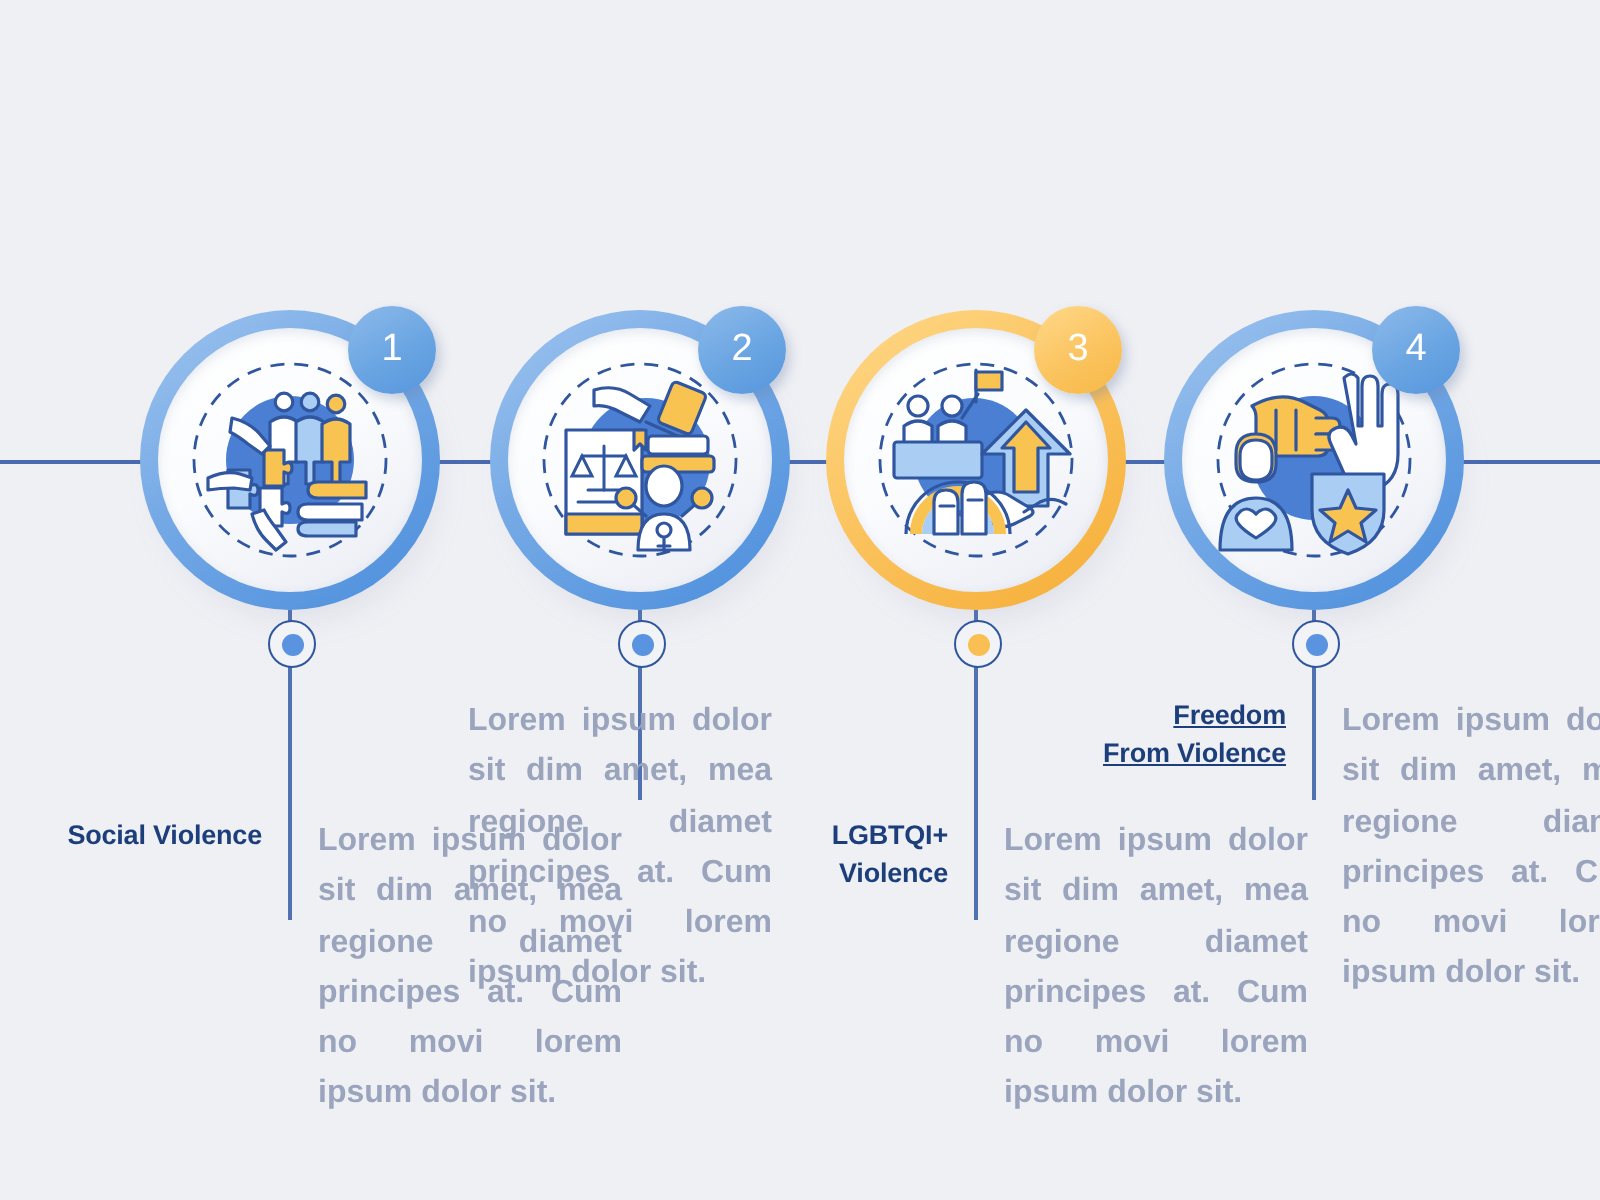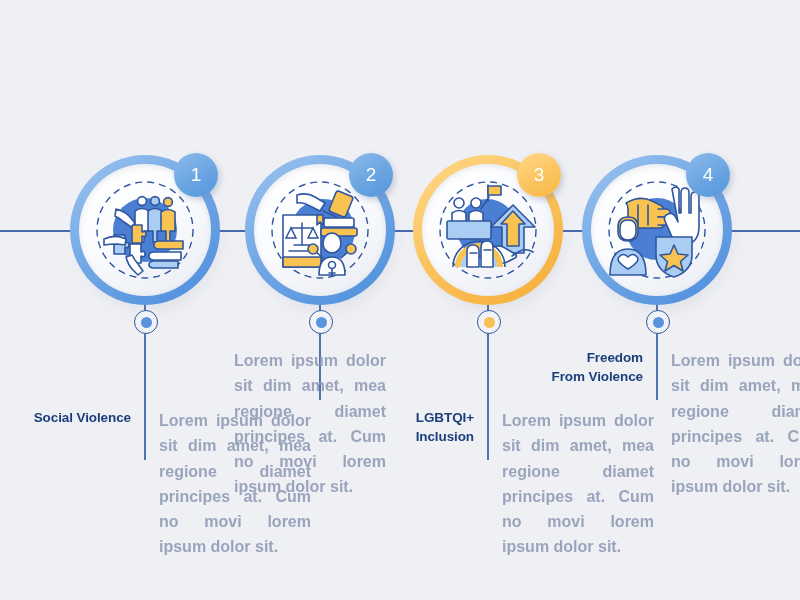--- a/index.html
+++ b/index.html
@@ -336,21 +336,21 @@
           </div>
         </div>
       </div>
       <div class="badge orange">3</div>
     </div>
     <div class="dot orange" style="top:310px">
         <i></i>
       </div>
     <div class="txt right" style="top:408px; left:-110px;">
       <div class="title" style="width:96px;">LGBTQI+
-Inclusion</div>
+Violence</div>
       <div class="desc">Lorem ipsum dolor sit dim amet, mea regione diamet principes at. Cum no movi lorem ipsum dolor sit.</div>
     </div>
   </div>
 
   <div class="node" style="left:657px">
     <div class="vline" style="top:305px; height:95px;"></div>
     <div class="circle-wrap">
       <div class="circle-shadow"></div>
       <div class="ring">
         <div class="ring-inner">
@@ -384,19 +384,19 @@
             </svg>
           </div>
         </div>
       </div>
       <div class="badge">4</div>
     </div>
     <div class="dot" style="top:310px">
         <i></i>
       </div>
     <div class="txt right" style="top:348px; left:-128px;">
-      <div class="title" style="width:114px;">Freedom
+      <div class="title" style="width:114px;text-decoration:underline;">Freedom
 From Violence</div>
       <div class="desc">Lorem ipsum dolor sit dim amet, mea regione diamet principes at. Cum no movi lorem ipsum dolor sit.</div>
     </div>
   </div>
 
 </div>
 
 </body></html>

